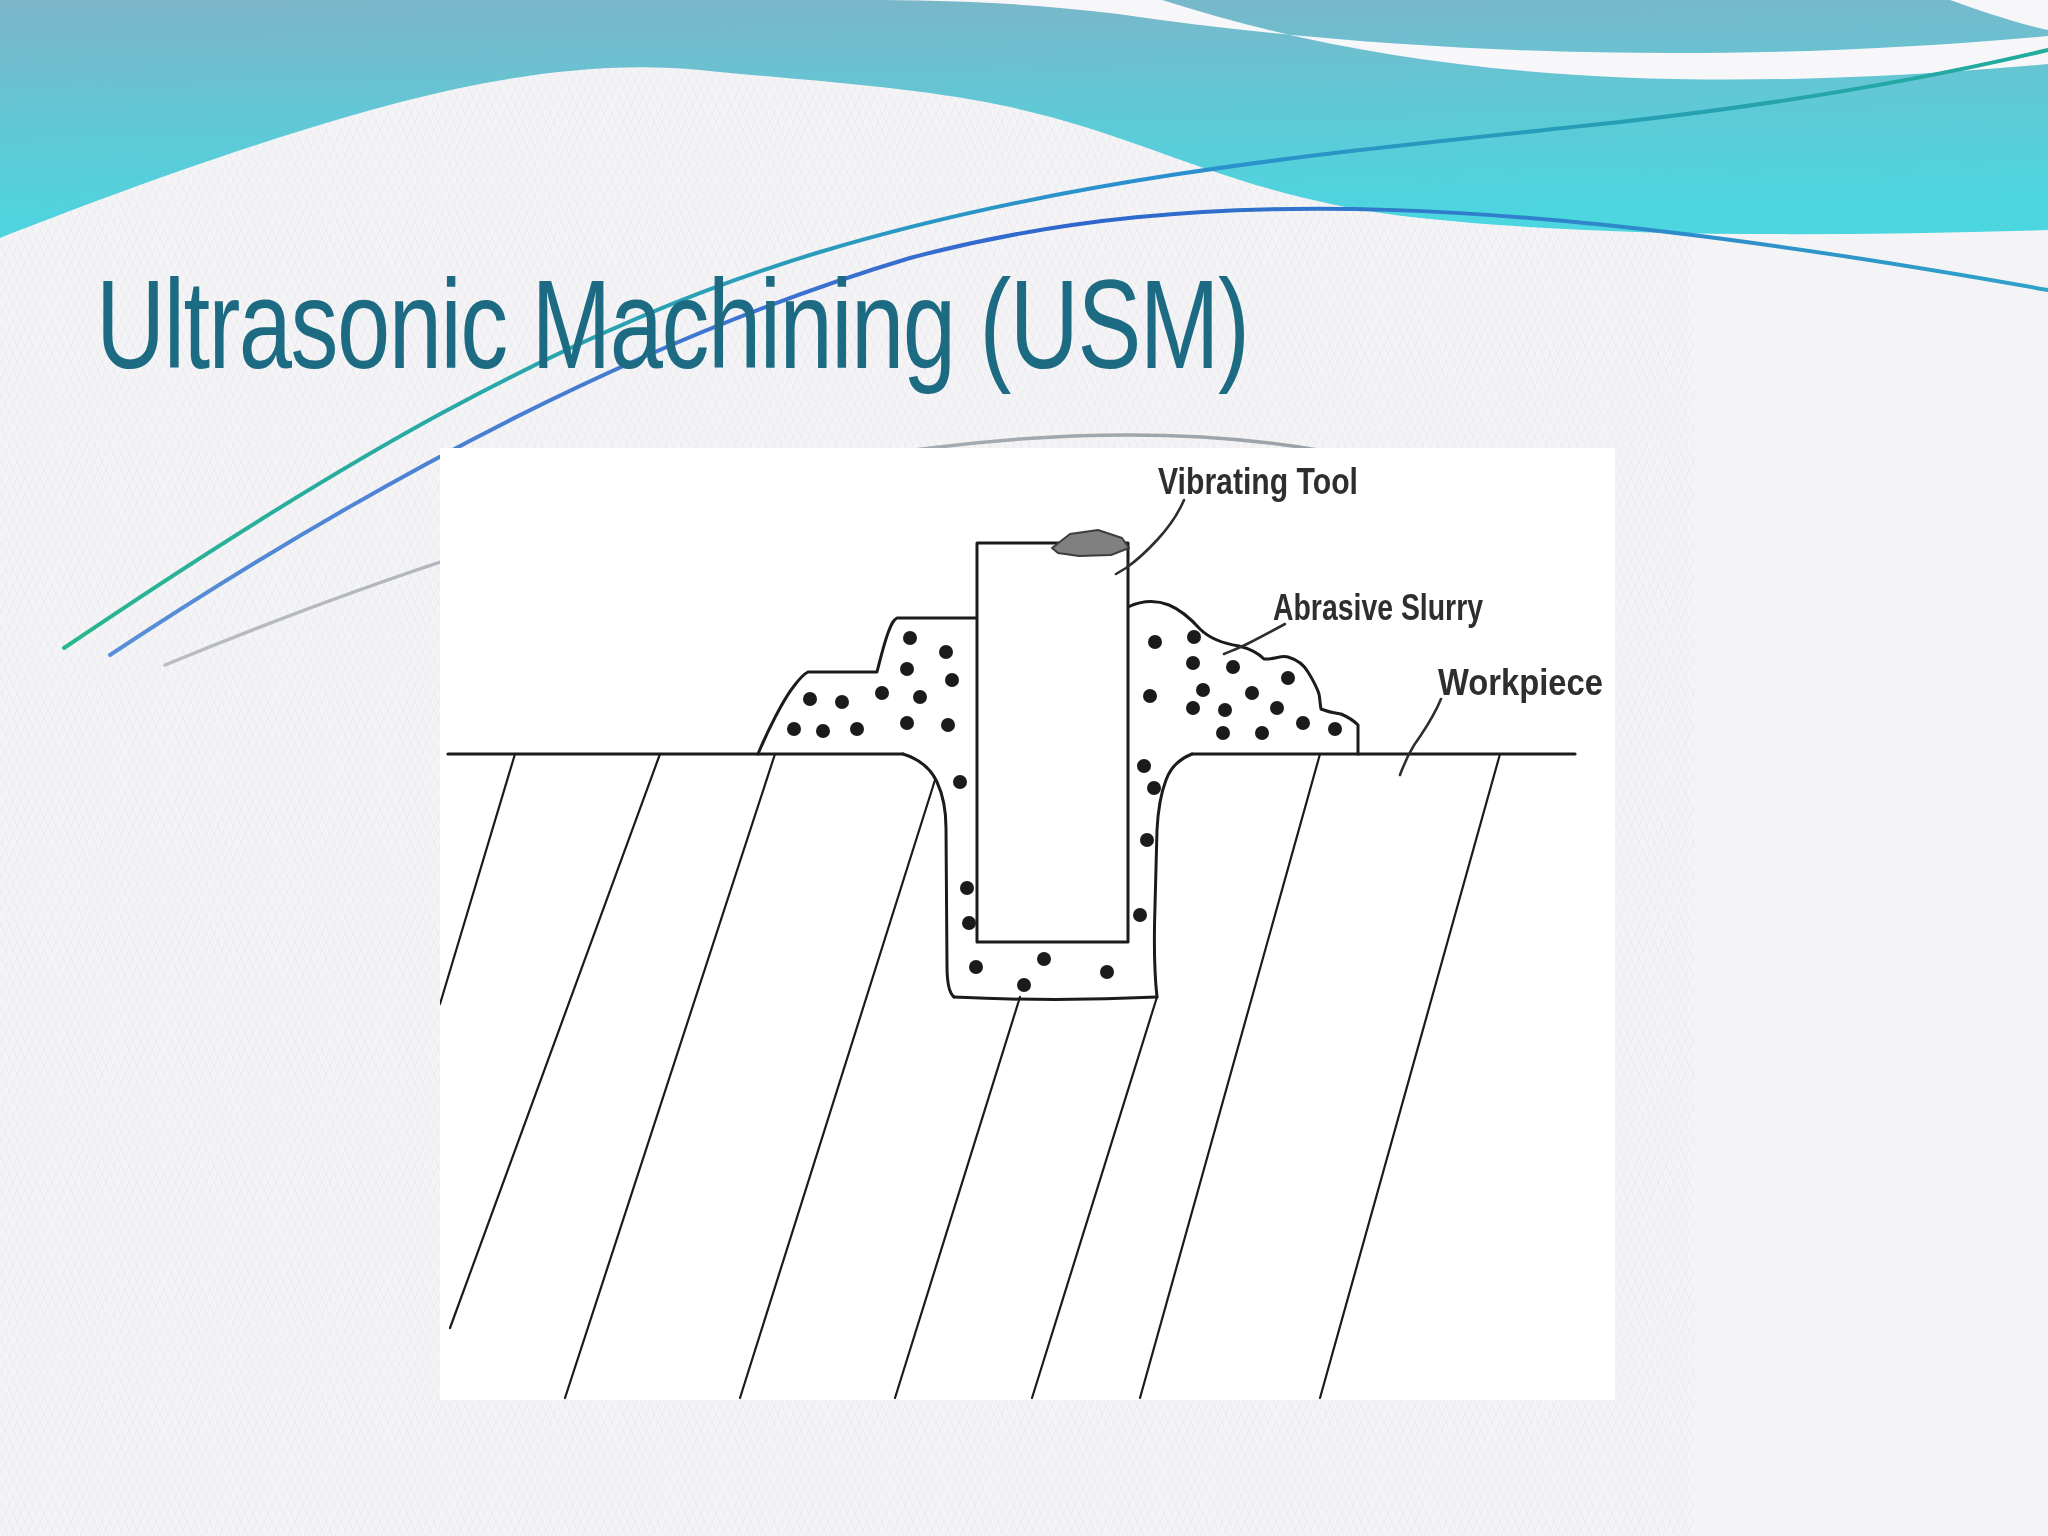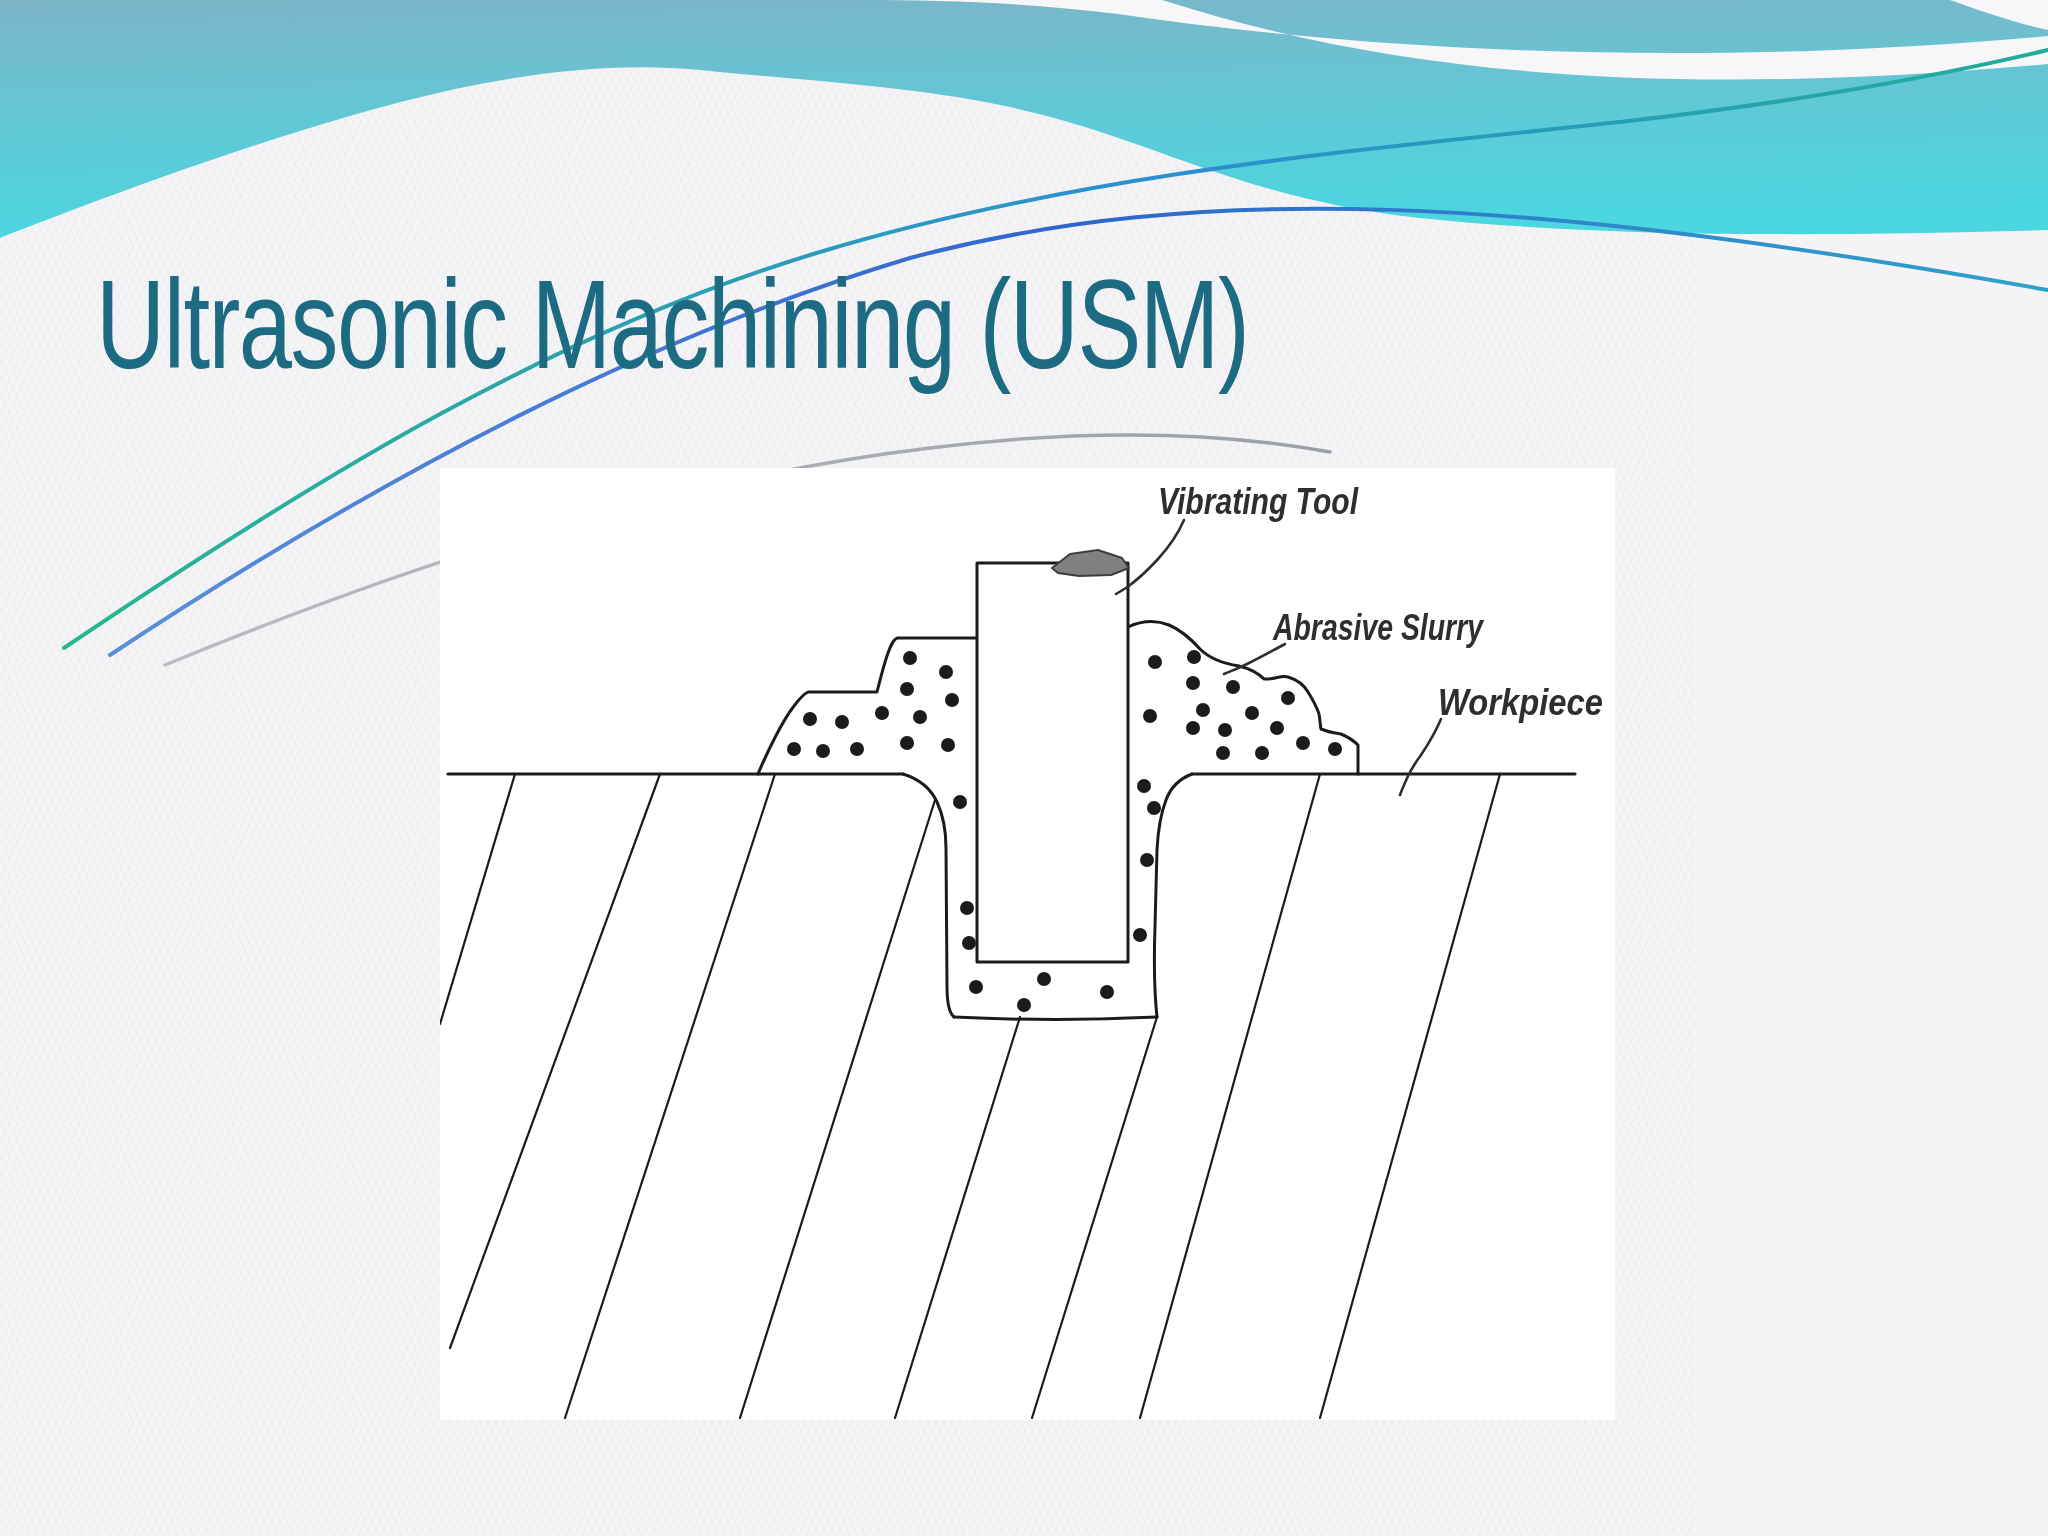--- a/index.html
+++ b/index.html
@@ -17,23 +17,22 @@
   }
   .banner{position:absolute;left:0;top:0;width:2048px;height:700px;pointer-events:none;}
   .banner svg{display:block;}
   .title{
     position:absolute;left:96px;top:252px;
     font-size:126px;font-weight:400;letter-spacing:-2px;white-space:nowrap;
     color:var(--title-color,#1d6b82);
     transform:scaleX(0.76);transform-origin:left top;
   }
   .diagram{
-    position:absolute;left:440px;top:468px;width:1175px;height:952px;
+    position:absolute;left:440px;top:448px;width:1175px;height:952px;
     background:#ffffff;
-    font-style:italic;
   }
   .diagram svg{display:block;width:100%;height:100%;}
   .diagram path, .diagram line{stroke:var(--ink,#1b1b1b);stroke-linecap:round;stroke-linejoin:round;fill:none;}
   .diagram .surface{stroke-width:3.2;}
   .diagram .outline{stroke-width:3;}
   .diagram .tool{fill:#ffffff;stroke-width:3;}
   .diagram .blob{fill:var(--blob,#808080);stroke:#3d3d3d;stroke-width:2;}
   .diagram .leader{stroke:#2e2e2e;stroke-width:2.6;}
   #hatch-group line{stroke-width:2.2;}
   #dots-group circle{fill:var(--ink,#1b1b1b);stroke:none;}

